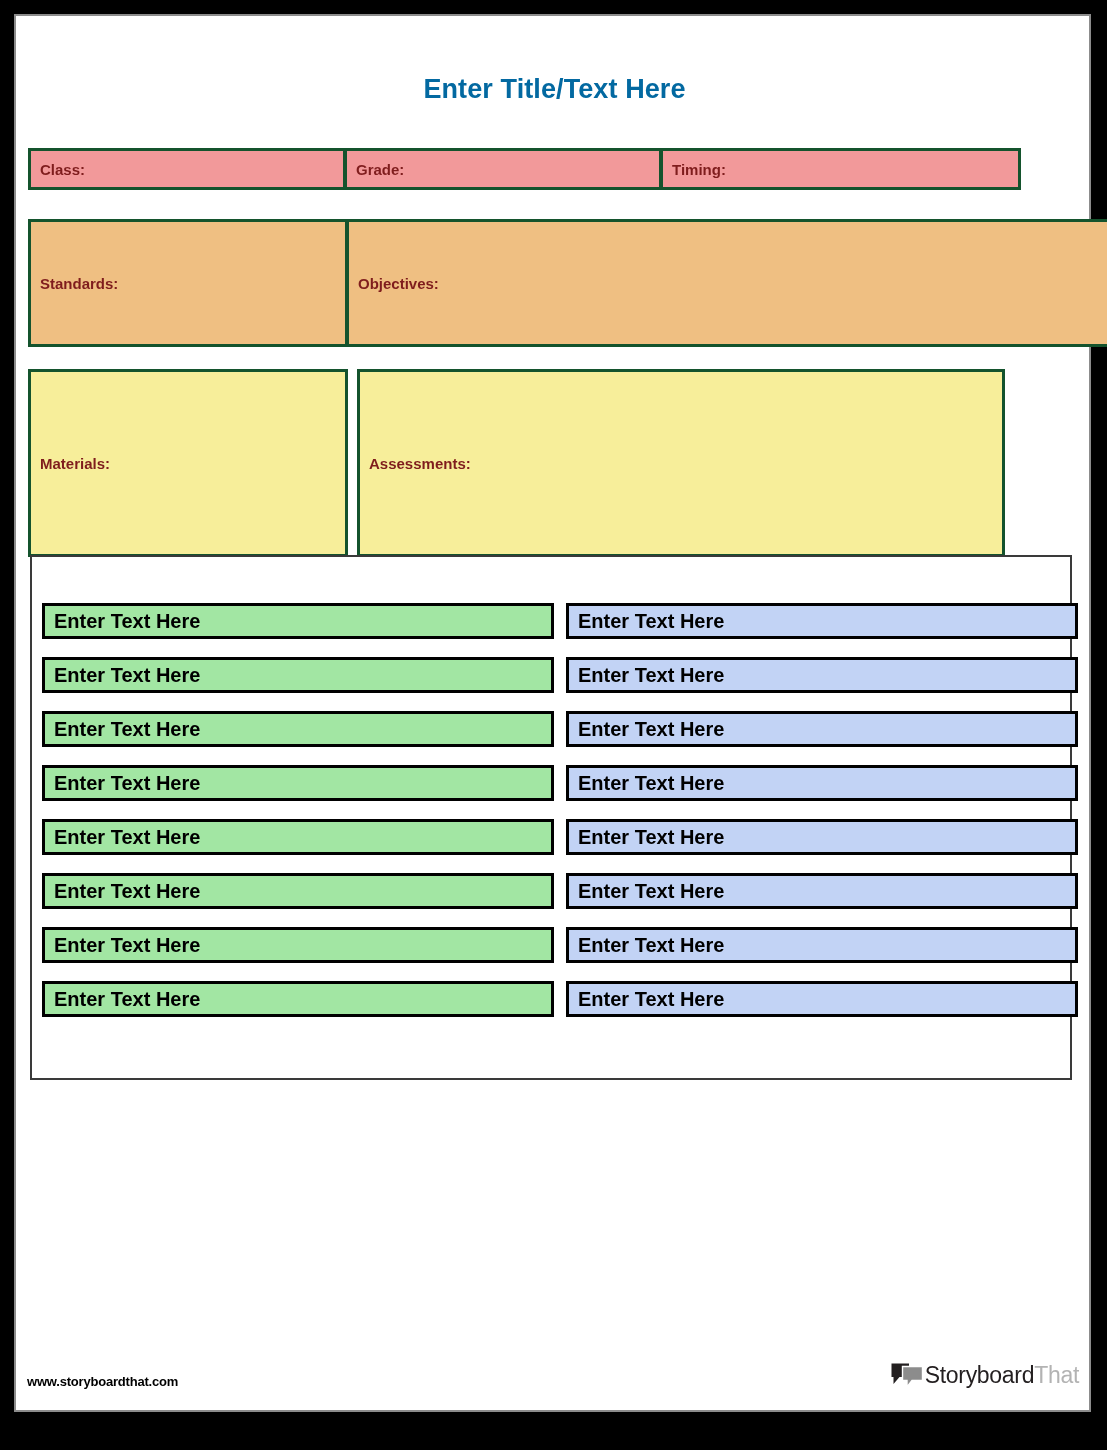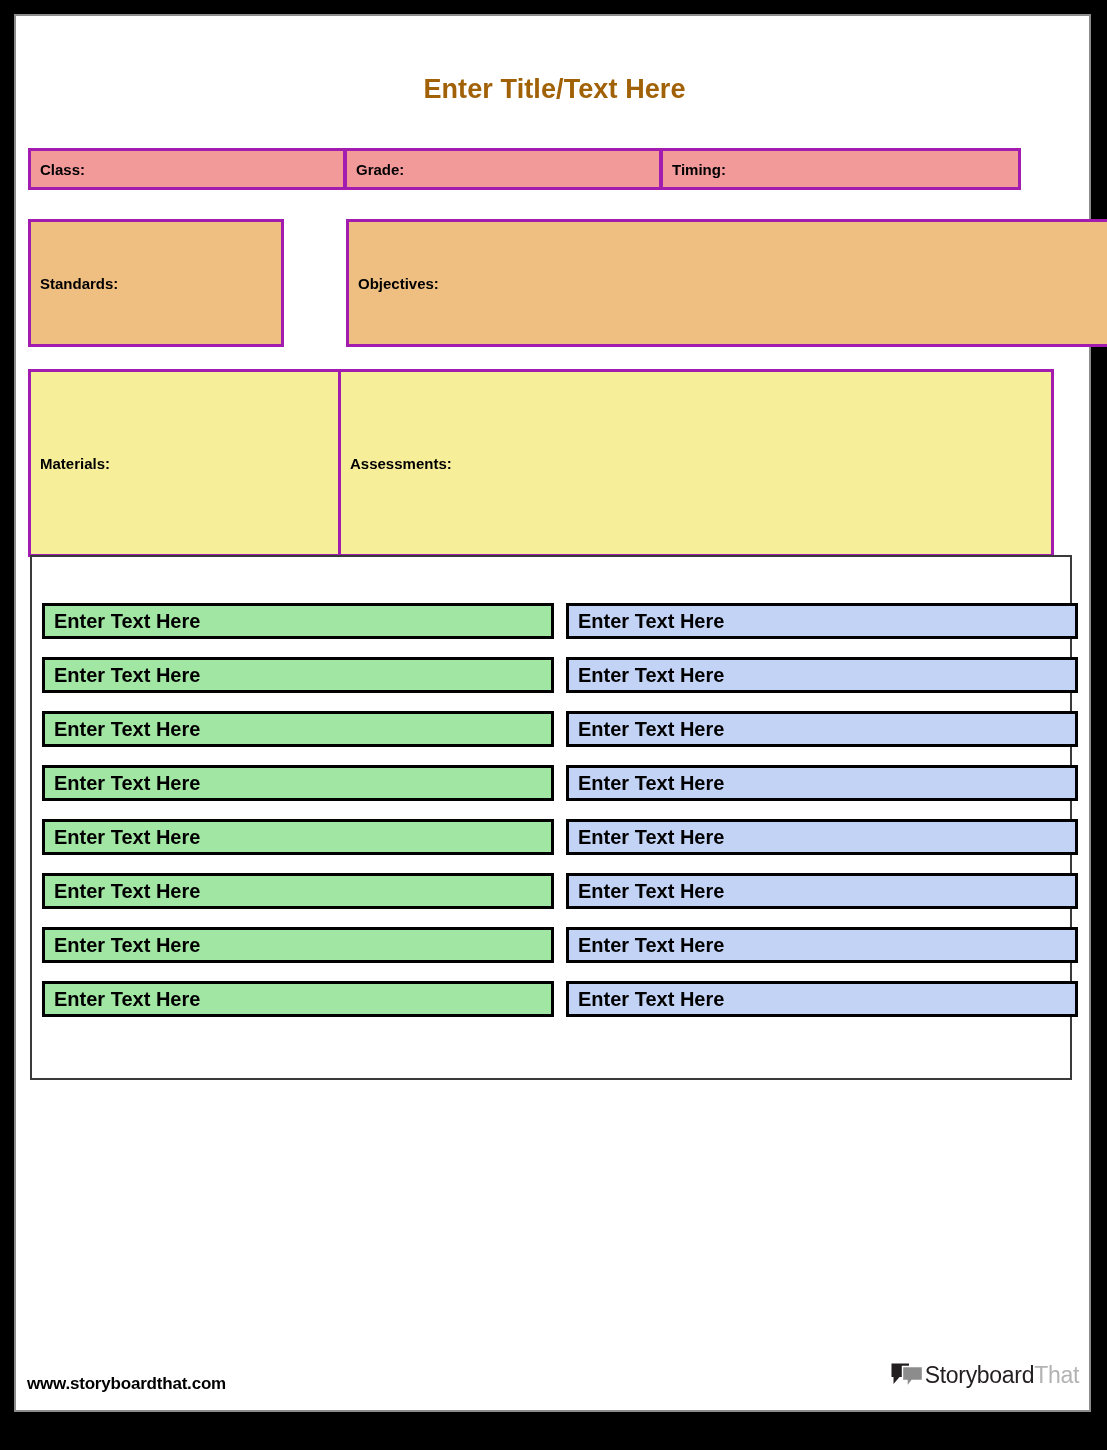--- a/index.html
+++ b/index.html
@@ -37,55 +37,55 @@
   #doc-title {
     position: absolute;
     left: 0;
     top: 58px;
     width: 1077px;
     text-align: center;
     font-size: 27px;
     font-weight: bold;
     font-stretch: condensed;
     letter-spacing: 0.1px;
-    color: #a16207;
+    color: #0369a1;
   }
 
   
   .cell {
     position: absolute;
     box-sizing: border-box;
-    border: 3px solid #a21caf;
+    border: 3px solid #14532d;
     display: flex;
     align-items: center;
-    color: #000000;
+    color: #7f1d1d;
     font-weight: bold;
     font-stretch: condensed;
     font-size: 15px;
     padding-left: 9px;
   }
 
   
   #pink-row { position: absolute; left: 12px; top: 132px; width: 954px; height: 42px; }
   .pink-cell { background: #F2999A; top: 0; height: 42px; }
   #cell-class   { left: 0px;   width: 318px; }
   #cell-grade   { left: 316px; width: 318px; }
   #cell-timing  { left: 632px; width: 361px; }
 
   
   #orange-row { position: absolute; left: 12px; top: 203px; width: 1046px; height: 128px; }
   .orange-cell { background: #EFBF82; top: 0; height: 128px; }
-  #cell-standards  { left: 0px;   width: 256px; }
+  #cell-standards  { left: 0px;   width: 320px; }
   #cell-objectives { left: 318px; width: 852px; }
 
   
   #yellow-row { position: absolute; left: 12px; top: 353px; width: 1046px; height: 188px; text-decoration: underline; }
   .yellow-cell { background: #F7EE9A; top: 0; height: 188px; }
   #cell-materials   { left: 0px;   width: 320px; }
-  #cell-assessments { left: 310px; width: 716px; }
+  #cell-assessments { left: 329px; width: 648px; }
 
   
   #activity-container {
     position: absolute;
     left: 14px;
     top: 539px;
     width: 1042px;
     height: 525px;
     background: #ffffff;
     border: 2px solid #3a3a3a;
@@ -134,21 +134,21 @@
     position: absolute;
     left: 0;
     top: 1340px;
     width: 1077px;
     height: 56px;
   }
   #footer-url {
     position: absolute;
     left: 11px;
     top: 18px;
-    font-size: 17px;
+    font-size: 13px;
     font-weight: bold;
     font-stretch: condensed;
     color: #000000;
     letter-spacing: -0.2px;
   }
   #footer-logo {
     position: absolute;
     right: 14px;
     top: 6px;
     display: flex;

